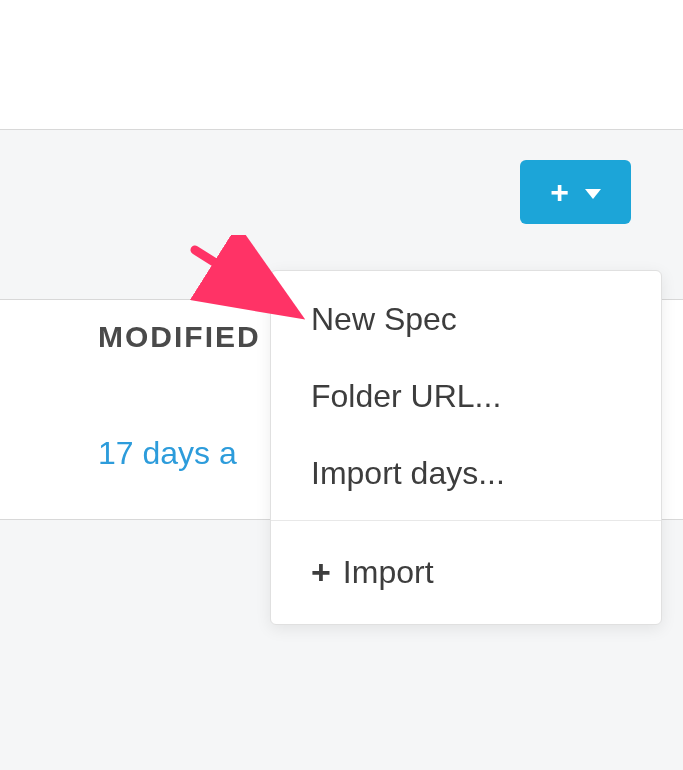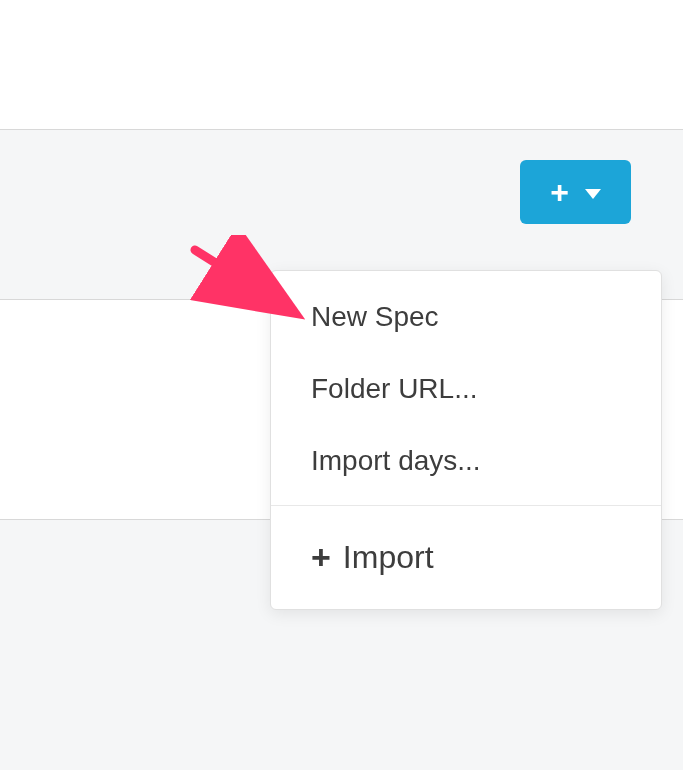--- a/index.html
+++ b/index.html
@@ -88,21 +88,21 @@
       left: 270px;
       width: 392px;
       background: #fff;
       border: 1px solid #e0e0e0;
       border-radius: 6px;
       box-shadow: 0 4px 16px rgba(0,0,0,0.08);
       z-index: 10;
     }
     .dropdown-item {
       padding: 20px 40px;
-      font-size: 28px;
+      font-size: 32px;
       color: #3d3d3d;
       cursor: pointer;
     }
     .dropdown-item:first-child {
       padding-top: 30px;
     }
     .dropdown-divider {
       border: none;
       border-top: 1px solid #e8e8e8;
       margin: 8px 0 0 0;
@@ -134,20 +134,22 @@
 <div class="top-section"></div>
 
 <div class="toolbar-area">
   <button class="spec-button">
     <span class="plus">+</span>
     <span class="caret"></span>
   </button>
 </div>
 
 <div class="content-area">
+  <div class="modified-heading">MODIFIED</div>
+  <a class="date-text">17 days a</a>
 </div>
 
 <div class="bottom-area"></div>
 
 <div class="dropdown-menu">
   <div class="dropdown-item">New Spec</div>
   <div class="dropdown-item">Folder URL...</div>
   <div class="dropdown-item">Import days...</div>
   <hr class="dropdown-divider">
   <div class="dropdown-folder">

